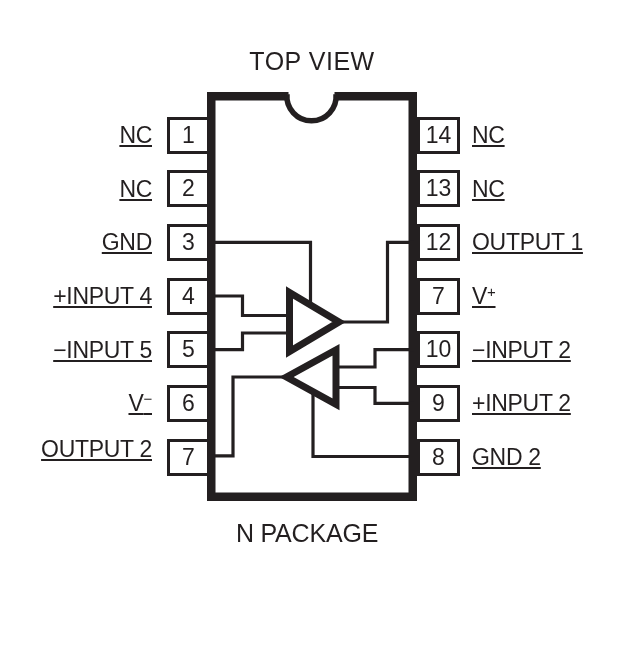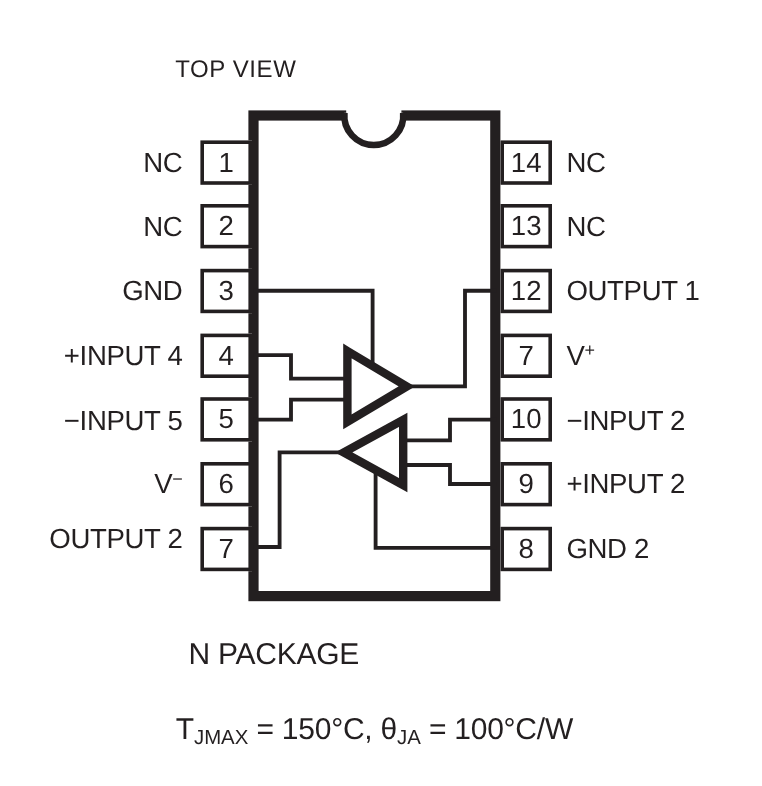--- a/index.html
+++ b/index.html
@@ -2,38 +2,39 @@
 <html><head>
 <meta charset="utf-8">
 <style>
   html,body{margin:0;padding:0;background:#fff;}
   #stage{
     position:relative;width:635px;height:655px;background:#fff;
     font-family:"Liberation Sans",sans-serif;color:#231f20;overflow:hidden;
   }
   #diagram-svg{position:absolute;left:0;top:0;}
   .title{
-    position:absolute;left:146px;top:47px;width:300px;
-    font-size:20px;letter-spacing:0.5px;white-space:nowrap;
+    position:absolute;left:162px;top:47px;width:300px;text-align:center;
+    font-size:25px;letter-spacing:0.5px;white-space:nowrap;
   }
   .pbox{
     position:absolute;width:37px;height:31px;border:3px solid #231f20;
     text-align:center;line-height:31px;font-size:23px;background:#fff;
   }
   .lbl{
     position:absolute;font-size:23px;white-space:nowrap;letter-spacing:-0.3px;
     line-height:28px;
+    text-decoration:underline;
   }
   .lbl.left{left:2px;width:150px;text-align:right;}
   .lbl.right{left:472px;text-align:left;}
   .sup{font-size:15px;position:relative;top:-7px;}
   .sub{font-size:17px;position:relative;top:4px;letter-spacing:0;}
   .caption{
-    position:absolute;width:300px;font-size:25px;
-    letter-spacing:-0.2px;white-space:nowrap;margin-top:12px;
+    position:absolute;width:300px;text-align:center;font-size:25px;
+    letter-spacing:-0.2px;white-space:nowrap;
   }
   .thermal{
     position:absolute;left:0;top:594px;width:624px;text-align:center;
     font-size:25px;white-space:nowrap;letter-spacing:-0.2px;
   }
 </style>
 </head>
 <body>
 
 <div id="stage">
@@ -89,15 +90,14 @@
   <div class="lbl right" style="top:121px"><span>NC</span><span class="sup"></span></div>
   <div class="lbl right" style="top:174.7px"><span>NC</span><span class="sup"></span></div>
   <div class="lbl right" style="top:228.3px"><span>OUTPUT 1</span><span class="sup"></span></div>
   <div class="lbl right" style="top:282px"><span>V</span><span class="sup">+</span></div>
   <div class="lbl right" style="top:336px"><span>−INPUT 2</span><span class="sup"></span></div>
   <div class="lbl right" style="top:389.3px"><span>+INPUT 2</span><span class="sup"></span></div>
   <div class="lbl right" style="top:443px"><span>GND 2</span><span class="sup"></span></div>
 
   <div class="caption" style="left:157px;top:519px">N PACKAGE</div>
 
-  <div class="thermal"><span>T</span><span class="sub">JMAX</span><span> = 150°C, </span><span>θ</span><span class="sub">JA</span><span> = 100°C/W</span></div>
 
 </div>
 
 </body></html>

